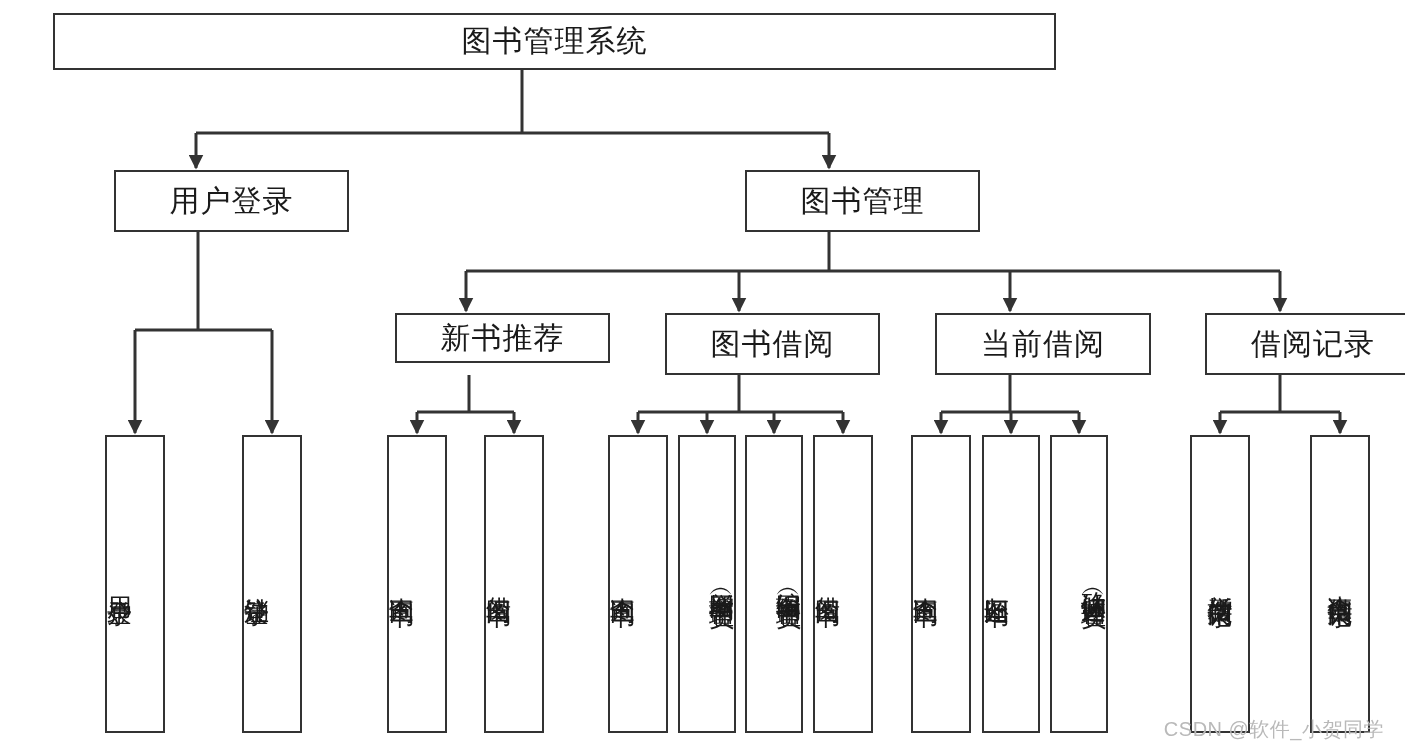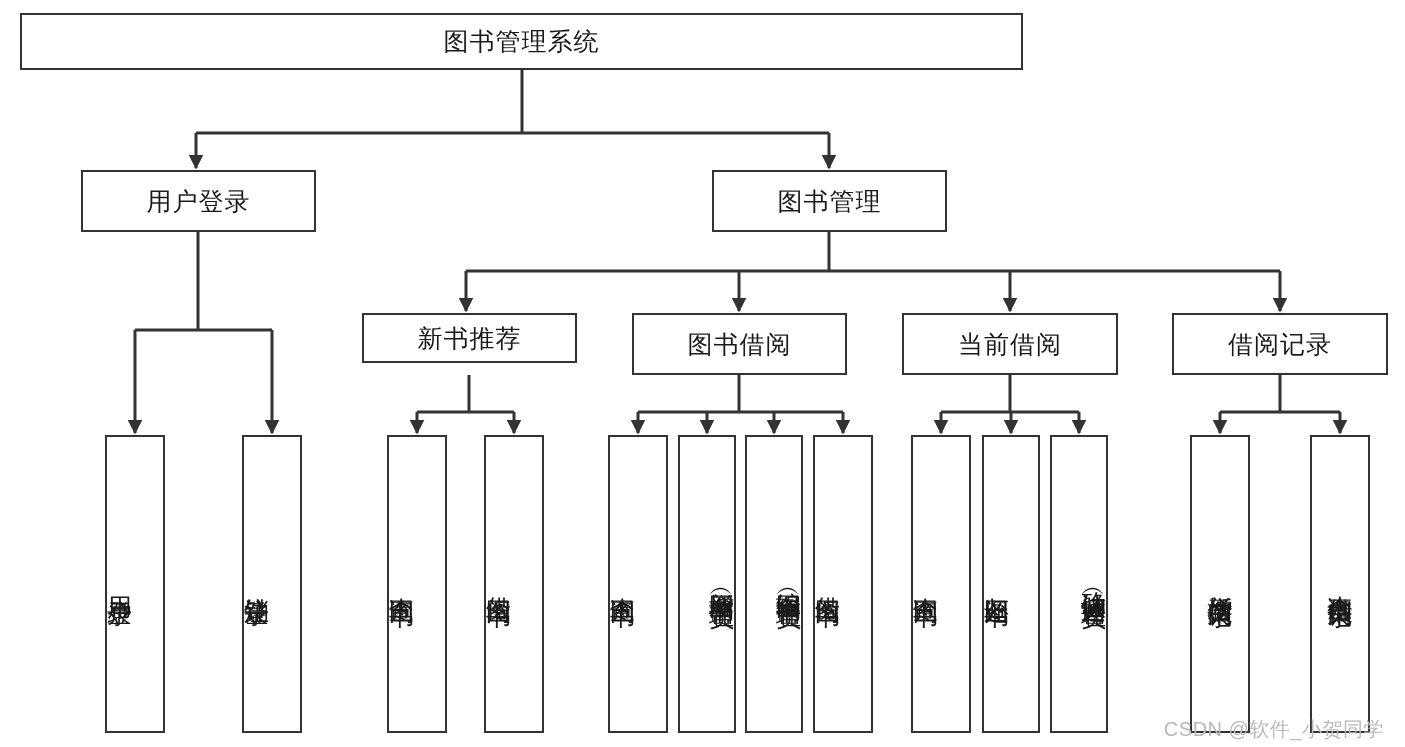--- a/index.html
+++ b/index.html
@@ -29,22 +29,23 @@
     box-sizing: border-box;
     border: 2.5px solid #333333;
     background: #ffffff;
     display: flex;
     align-items: center;
     justify-content: center;
     color: #1a1a1a;
     z-index: 2;
   }
   .node.horizontal {
-    font-size: 25px;
+    font-size: 30px;
     letter-spacing: 1px;
+    margin-left: 33px;
   }
   .node.vertical {
     writing-mode: vertical-rl;
     text-orientation: upright;
     font-size: 25px;
     letter-spacing: 2px;
     padding: 4px 0 10px 0;
     line-height: 1.0;
   }
   .node.vertical.align-bottom {

